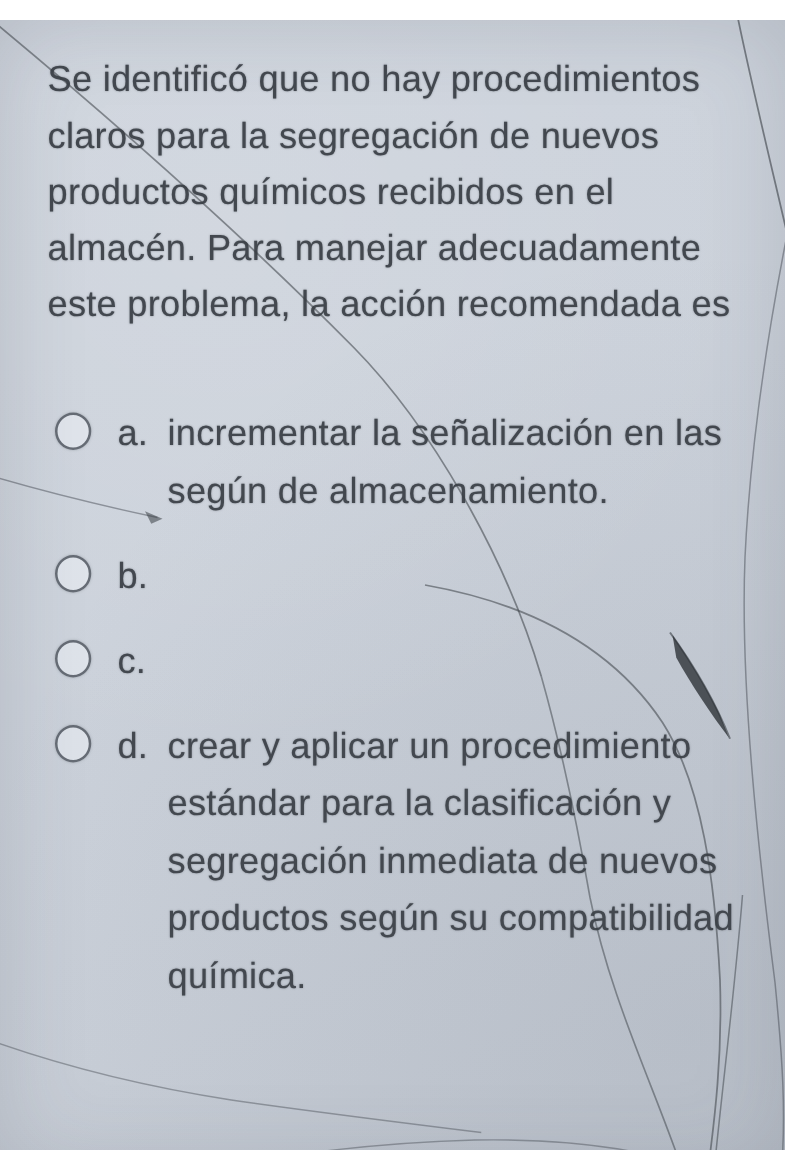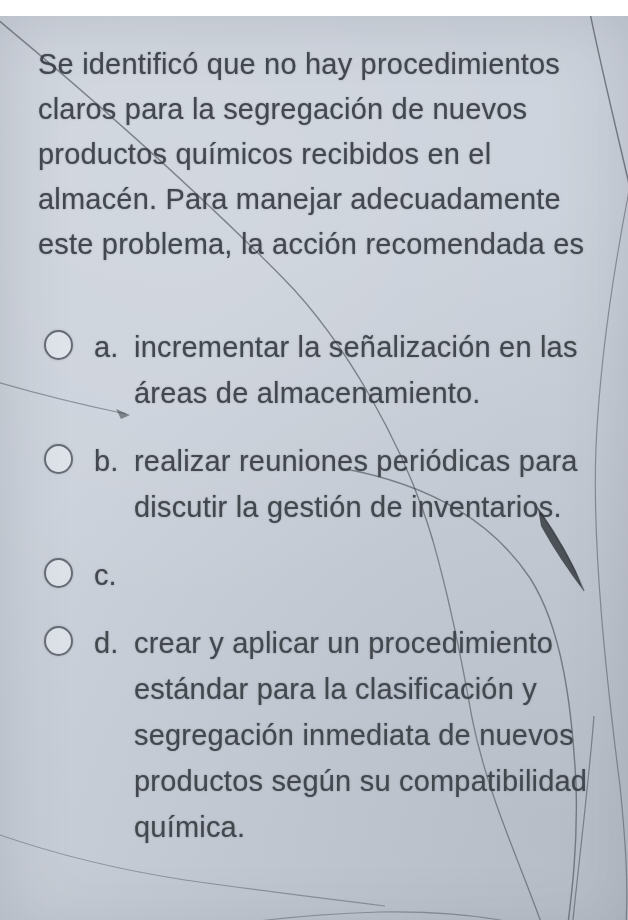--- a/index.html
+++ b/index.html
@@ -97,27 +97,26 @@
 
 <div class="screen">
 
   <div class="question">Se identificó que no hay procedimientos claros para la segregación de nuevos productos químicos recibidos en el almacén. Para manejar adecuadamente este problema, la acción recomendada es</div>
 
   <div class="options">
 
     <div class="option">
       <span class="radio"></span>
       <span class="option-letter">a.</span>
-      <span class="option-text">incrementar la señalización en las áreas de almacenamiento.</span>
+      <span class="option-text">incrementar la señalización en las según de almacenamiento.</span>
     </div>
 
     <div class="option">
       <span class="radio"></span>
       <span class="option-letter">b.</span>
-      <span class="option-text">realizar reuniones periódicas para discutir la gestión de inventarios.</span>
     </div>
 
     <div class="option">
       <span class="radio"></span>
       <span class="option-letter">c.</span>
     </div>
 
     <div class="option">
       <span class="radio"></span>
       <span class="option-letter">d.</span>

